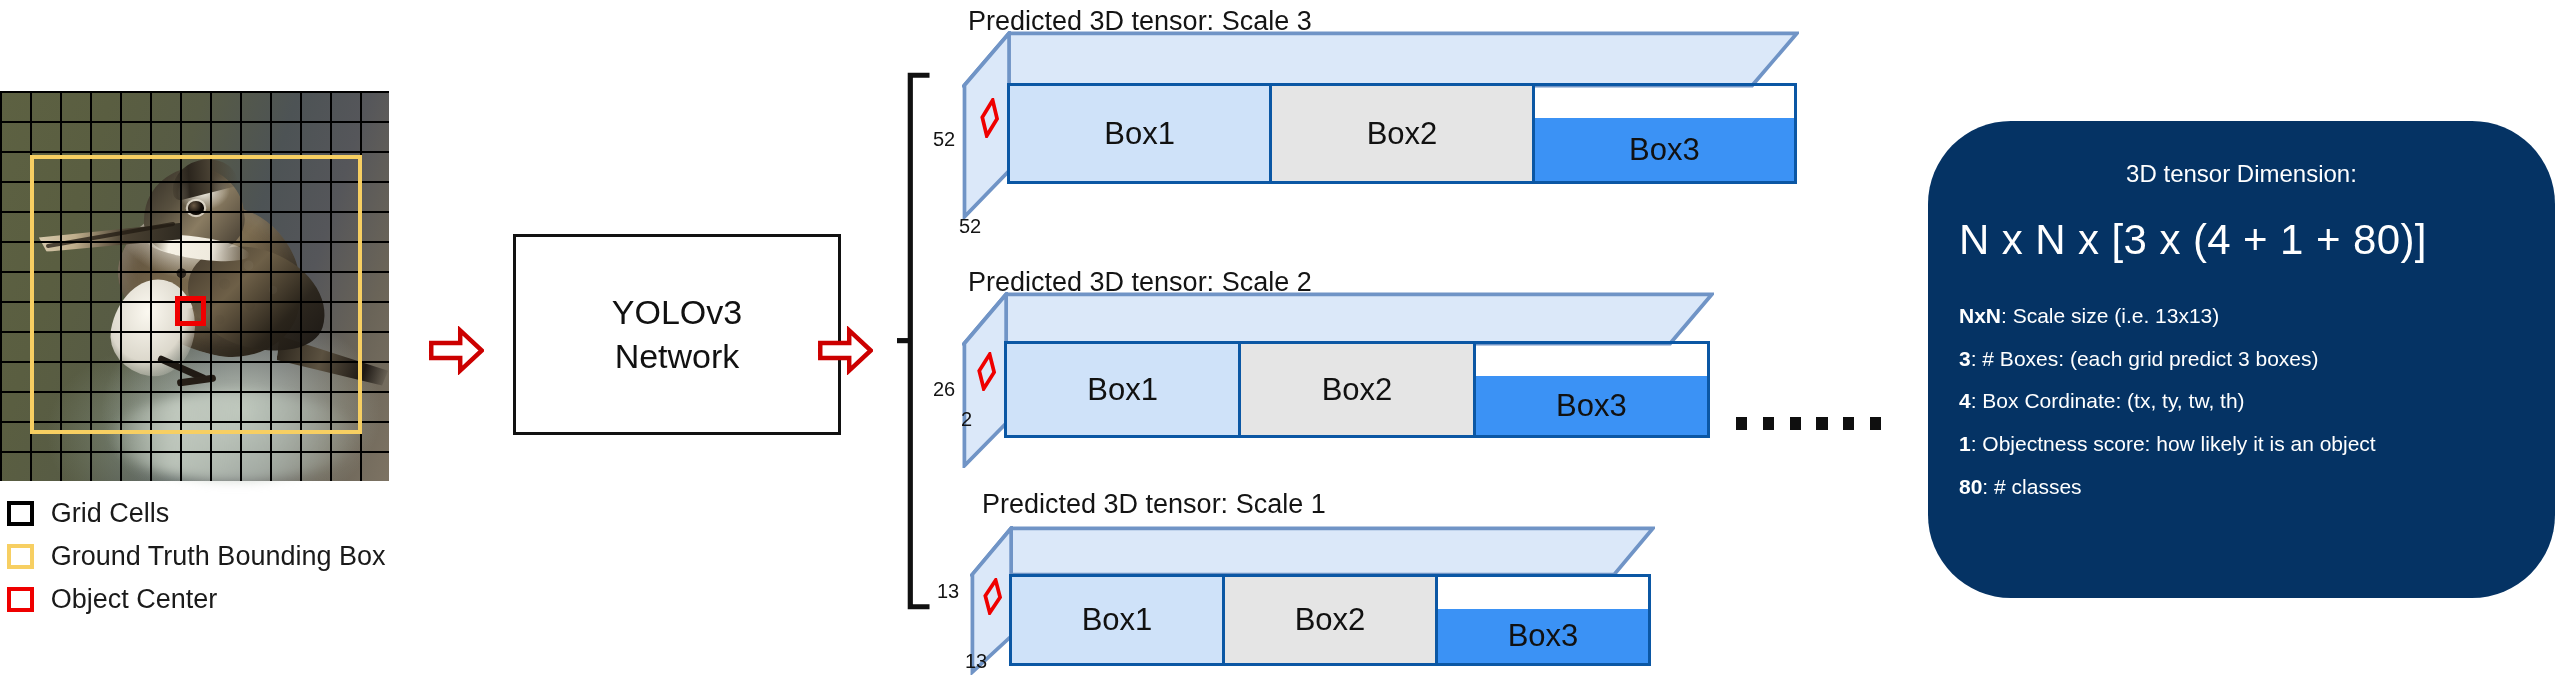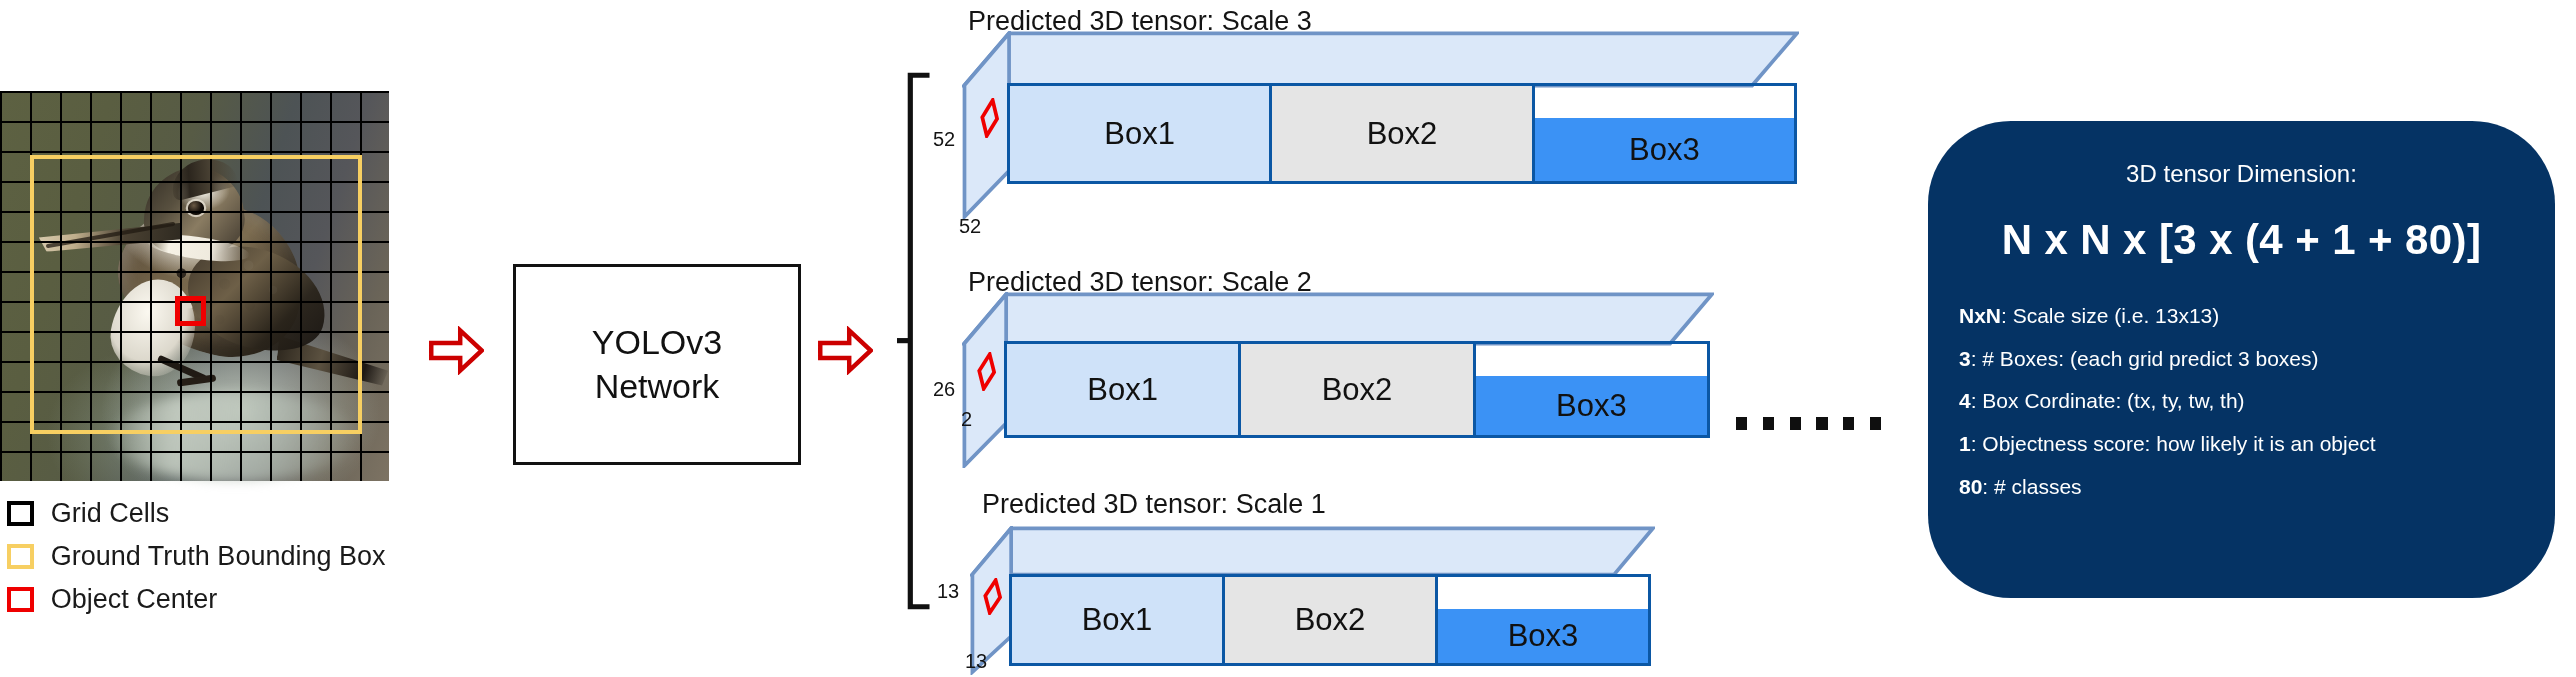--- a/index.html
+++ b/index.html
@@ -101,21 +101,21 @@
   .leg-sw.black{border:4.5px solid #000;}
   .leg-sw.yellow{border:4.5px solid #f7cf62;}
   .leg-sw.red{border:4.5px solid #ef0000;}
   .leg-txt{font-size:27px;color:#1a1a1a;white-space:nowrap;}
 
   
   .blockarrow{width:55px;height:49px;}
   .blockarrow svg{display:block;}
 
   
-  #network-box{left:513px;top:264px;width:288px;height:201px;
+  #network-box{left:513px;top:234px;width:328px;height:201px;
      border:3.7px solid #111;box-sizing:border-box;background:#fff;
      display:flex;align-items:center;justify-content:center;}
   #network-label{font-size:34px;line-height:1.28;text-align:center;color:#111;}
 
   
   #scale-bracket{left:897px;top:71px;width:34px;height:540px;}
 
   
   .tensor{position:absolute;}
   .t-title{position:absolute;font-size:27px;color:#141414;white-space:nowrap;}
@@ -131,21 +131,21 @@
 
   
   #ellipsis{left:1736px;top:417px;display:flex;gap:15.6px;}
   #ellipsis span{width:11.2px;height:12.7px;background:#0f0f0f;display:block;}
 
   
   #info-panel{left:1928px;top:121px;width:627px;height:477px;
      background:#053364;border-radius:83px;color:#fff;box-sizing:border-box;
      padding:39px 31px 0 31px;}
   #panel-title{font-size:24px;text-align:center;margin-bottom:28px;}
-  #panel-formula{font-size:42px;font-weight:bold;text-align:center;
+  #panel-formula{font-size:42px;font-weight:normal;text-align:left;
      letter-spacing:0.4px;margin-bottom:39px;}
   .panel-item{font-size:21px;margin-bottom:16.4px;line-height:1.25;}
   .panel-item b{font-weight:bold;}
 </style>
 </head>
 <body>
 
 <div class="abs" id="input-image">
   <div class="bird b-perch"></div>
   <div class="bird b-tail"></div>

